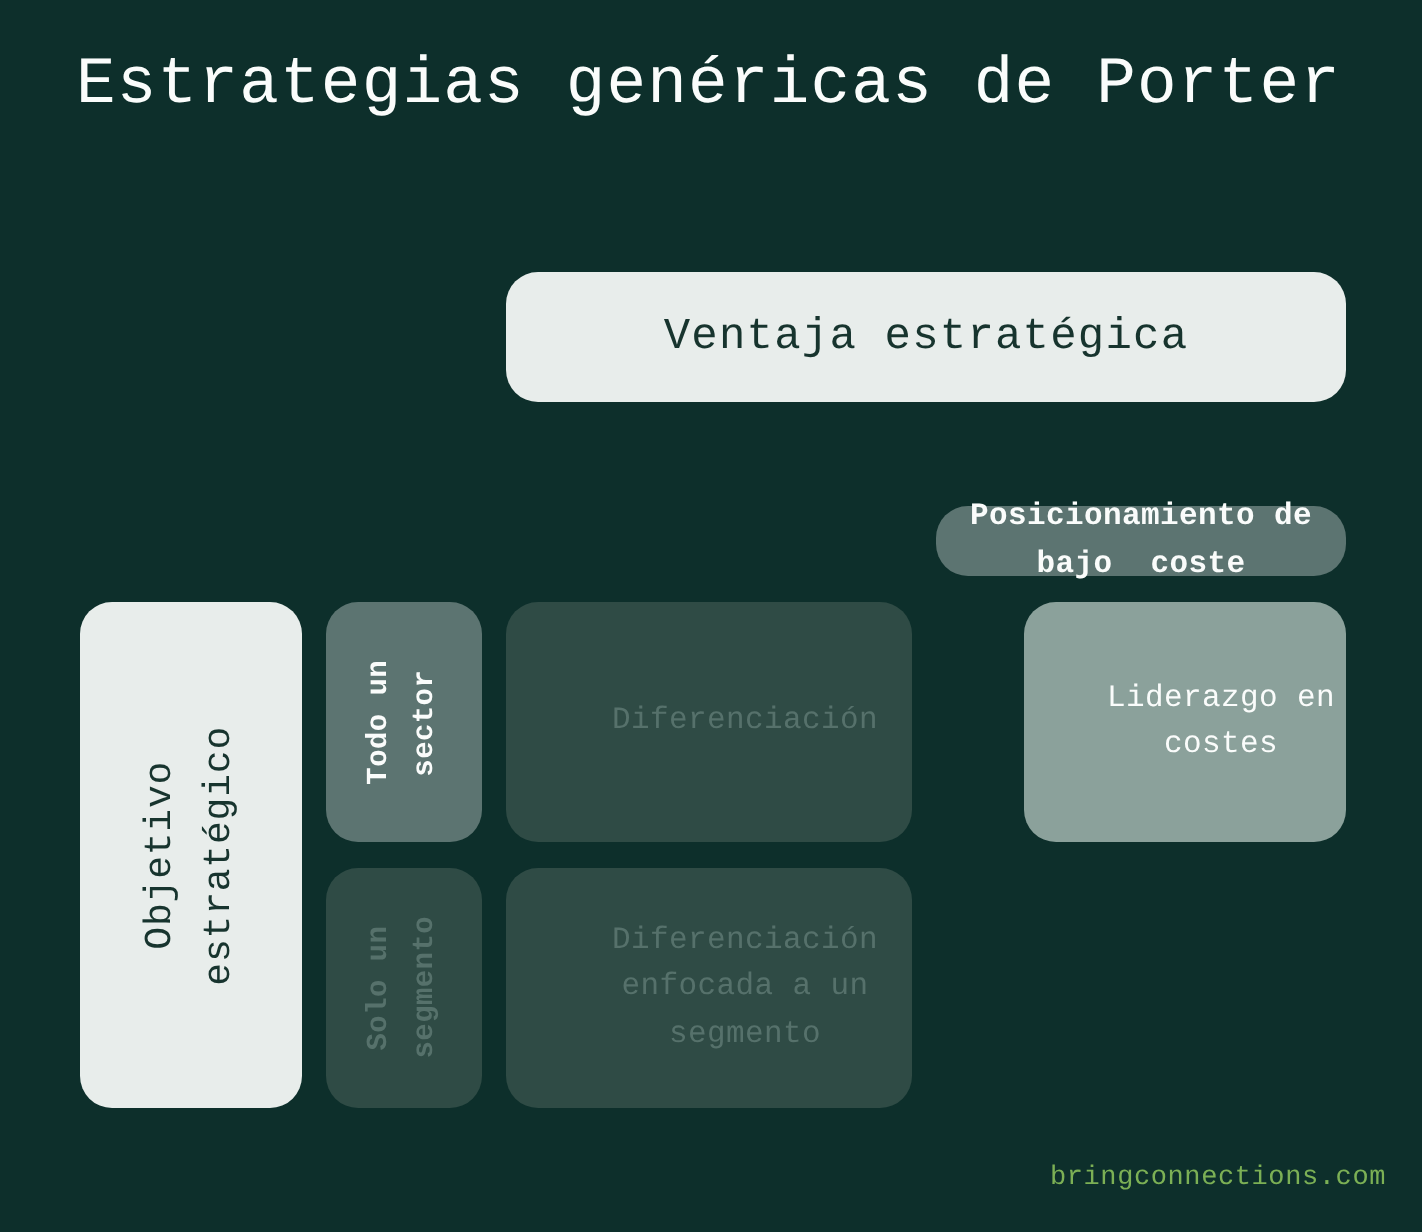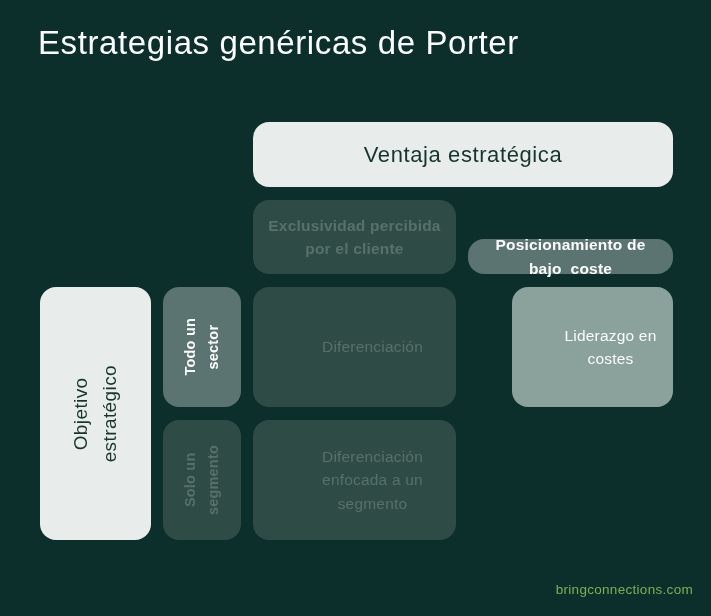--- a/index.html
+++ b/index.html
@@ -12,31 +12,31 @@
     --ink_text:#17342e;
     --white_text:#fafcfb;
     --footer_green:#7cb055;
   }
   *{margin:0;padding:0;box-sizing:border-box;}
   html,body{background:var(--background);}
   .canvas{
     position:relative;
     width:711px;height:616px;
     background:var(--background);
-    font-family:Liberation Sans, sans-serif;
+    font-family:Liberation Mono, monospace;
     overflow:hidden;
   }
   .title{
     position:absolute;left:38px;top:24px;
     color:var(--white_text);
     font-size:33px;font-weight:500;letter-spacing:0.6px;
     white-space:nowrap;
   }
   .grid{
-    position:absolute;left:40px;top:122px;
+    position:absolute;left:40px;top:136px;
     display:grid;
     grid-template-columns:111px 78px 203px 205px;
     grid-template-rows:65px 74px 120px 120px;
     column-gap:12px;row-gap:13px;
   }
   .box{
     display:flex;align-items:center;justify-content:center;
     border-radius:16px;
     text-align:center;
   }
@@ -94,24 +94,20 @@
 <div class="canvas">
 
   <div class="title">Estrategias genéricas de Porter</div>
 
   <div class="grid">
 
     <div class="box top-header">
       <span class="label">Ventaja estratégica</span>
     </div>
 
-    <div class="box col-header c1 surface-dark">
-      <span class="label">Exclusividad percibida
-por el cliente</span>
-    </div>
 
     <div class="box col-header c2 surface-medium">
       <span class="label">Posicionamiento de
 bajo  coste</span>
     </div>
 
     <div class="box left-header">
       <span class="vert">Objetivo
 estratégico</span>
     </div>

